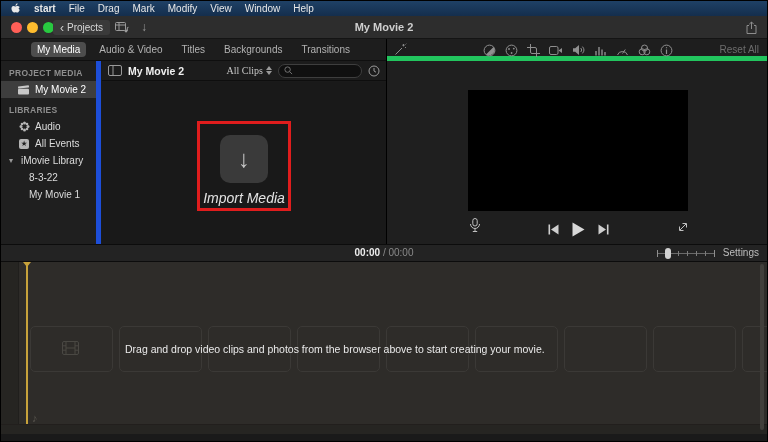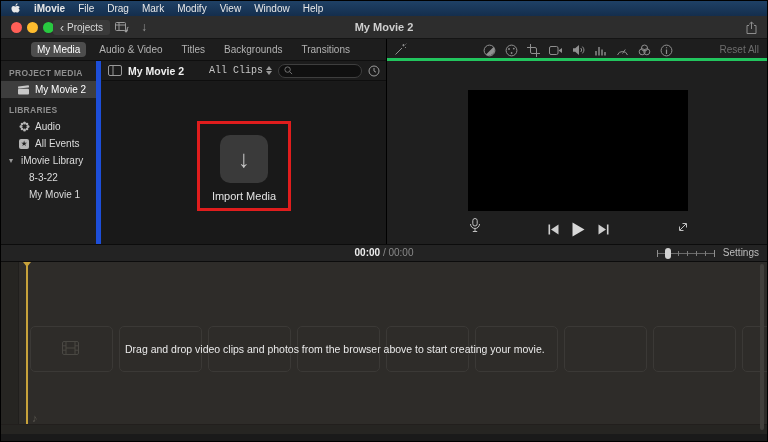--- a/index.html
+++ b/index.html
@@ -19,52 +19,52 @@
   .projects{position:absolute;left:52px;top:4px;height:15px;display:flex;align-items:center;gap:3px;background:#3a3a3a;border:none;border-radius:3px;padding:0 7px;color:#d8d8d8;font-size:10px;font-family:inherit;}
   .chev{font-size:12px;line-height:10px;color:#cfcfcf;}
   .tb-ic{position:absolute;color:#9a9a9a;}
   .dl-arrow{font-size:12px;top:4px;left:140px;}
 
   
   .tabbar{position:absolute;left:0;top:38px;width:385px;height:22px;background:#1d1d1d;border-bottom:1px solid #0f0f0f;display:flex;align-items:center;justify-content:center;gap:7px;font-size:10px;color:#b3b3b3;}
   .tab{padding:2px 6px;border-radius:4px;cursor:default;}
   .tab.sel{background:#4d4d4d;color:#fff;}
   .vdivider{position:absolute;left:385px;top:38px;width:1px;height:205px;background:#000;}
-  .vtoolbar{position:absolute;left:386px;top:38px;width:382px;height:22px;background:#1e1e1e;border-bottom:3px solid #22c55e;}
+  .vtoolbar{position:absolute;left:386px;top:38px;width:382px;height:22px;background:#1e1e1e;border-bottom:5px solid #22c55e;}
   .vt-wand{position:absolute;left:7px;top:4px;}
   .vt-icons{position:absolute;left:70px;right:70px;top:0;height:22px;display:flex;align-items:center;justify-content:center;gap:9px;}
   .vt-reset{position:absolute;right:10px;top:0;height:21px;line-height:21px;font-size:10px;color:#6d6d6d;}
 
   
   .sidebar{position:absolute;left:0;top:60px;width:100px;height:183px;background:#1f1f1f;border-right:5px solid #1d4ed8;font-size:10px;}
   .shead{margin:7px 0 3px 8px;font-size:8.5px;font-weight:bold;color:#8e8e8e;letter-spacing:.3px;}
   .srow{display:flex;align-items:center;gap:5px;height:17px;padding-left:17px;color:#dcdcdc;}
   .srow.sel{background:#3e3e3e;color:#fff;}
   .srow.lib{padding-left:5px;}
   .srow.indent{padding-left:28px;}
   .sic{display:inline-flex;width:12px;justify-content:center;color:#b5b5b5;}
   .star-badge{display:inline-block;width:10px;height:10px;background:#b5b5b5;border-radius:2px;color:#1f1f1f;font-size:7.5px;line-height:10px;text-align:center;}
   .disc{color:#9a9a9a;font-size:8px;width:10px;display:inline-block;text-align:center;}
 
   
   .bheader{position:absolute;left:101px;top:60px;width:284px;height:20px;background:#1c1c1c;border-bottom:1px solid #0e0e0e;display:flex;align-items:center;padding:0 6px;gap:6px;}
   .btitle{font-size:10.5px;font-weight:bold;color:#f0f0f0;}
   .spacer{flex:1;}
-  .allclips{display:flex;align-items:center;gap:3px;font-size:10px;color:#c6c6c6;background:none;border:none;font-family:Liberation Mono, monospace;}
+  .allclips{display:flex;align-items:center;gap:3px;font-size:10px;color:#c6c6c6;background:none;border:none;font-family:Liberation Serif, serif;}
   .sortarrows{display:flex;flex-direction:column;gap:1px;}
   .sortarrows i{display:block;width:0;height:0;border-left:3px solid transparent;border-right:3px solid transparent;}
   .sortarrows .up{border-bottom:4px solid #9a9a9a;}
   .sortarrows .down{border-top:4px solid #9a9a9a;}
   .searchbox{display:flex;align-items:center;gap:3px;width:84px;height:14px;background:#101010;border:1px solid #3e3e3e;border-radius:8px;padding:0 5px;}
   .searchbox input{flex:1;min-width:0;background:transparent;border:none;outline:none;color:#ccc;font-size:9.5px;font-family:inherit;margin-top:36px;}
   .searchbox input::placeholder{color:#6e6e6e;}
   .bcontent{position:absolute;left:101px;top:81px;width:284px;height:162px;background:#191919;}
   .import-annot{position:absolute;left:95px;top:39px;width:94px;height:90px;border:3px solid #e01d1d;display:flex;flex-direction:column;align-items:center;padding-top:11px;gap:7px;}
   .import-btn{width:48px;height:48px;background:#3a3a3a;border:none;border-radius:10px;color:#c6c6c6;font-size:24px;line-height:44px;font-family:inherit;}
-  .import-label{font-size:11px;color:#e3e3e3;}
+  .import-label{font-size:14px;color:#e3e3e3;font-style:italic;}
 
   
   .viewer-area{position:absolute;left:386px;top:60px;width:382px;height:183px;background:#1f1f1f;}
   .vblack{position:absolute;left:81px;top:29px;width:220px;height:121px;background:#000;}
   .mic{position:absolute;left:82px;top:157px;}
   .transport{position:absolute;left:0;width:100%;top:161px;display:flex;justify-content:center;align-items:center;gap:13px;}
   .fsbtn{position:absolute;right:80px;top:160px;}
   .icbtn{background:none;border:none;padding:0;display:inline-flex;align-items:center;justify-content:center;}
 
   
@@ -96,21 +96,21 @@
 <body>
 
 <div class="window">
 
   <div class="menubar">
     <span class="apple-wrap">
       <svg width="10" height="12" viewBox="0 0 11 13">
           <path d="M8.2 6.9c0-1.6 1.3-2.4 1.4-2.4C8.8 3.3 7.6 3.2 7.2 3.2c-1-.1-1.9.6-2.4.6-.5 0-1.3-.6-2.1-.6C1.6 3.2.5 4.1.5 6c0 1.1.4 2.3 1 3.1.5.7 1 1.3 1.7 1.3.7 0 1-.4 1.9-.4.9 0 1.1.4 1.9.4.8 0 1.3-.7 1.8-1.4.6-.8.8-1.6.8-1.6s-1.4-.5-1.4-2.5zM6.6 2.2c.4-.5.7-1.2.6-1.9-.6 0-1.3.4-1.7.9-.4.4-.7 1.1-.6 1.8.7.1 1.3-.3 1.7-.8z" fill="#e8e8e8"></path>
         </svg>
     </span>
-    <span class="mi bold">iMovie</span>
+    <span class="mi bold">start</span>
     <span class="mi">File</span>
     <span class="mi">Drag</span>
     <span class="mi">Mark</span>
     <span class="mi">Modify</span>
     <span class="mi">View</span>
     <span class="mi">Window</span>
     <span class="mi">Help</span>
   </div>
 
   <div class="titlebar">

